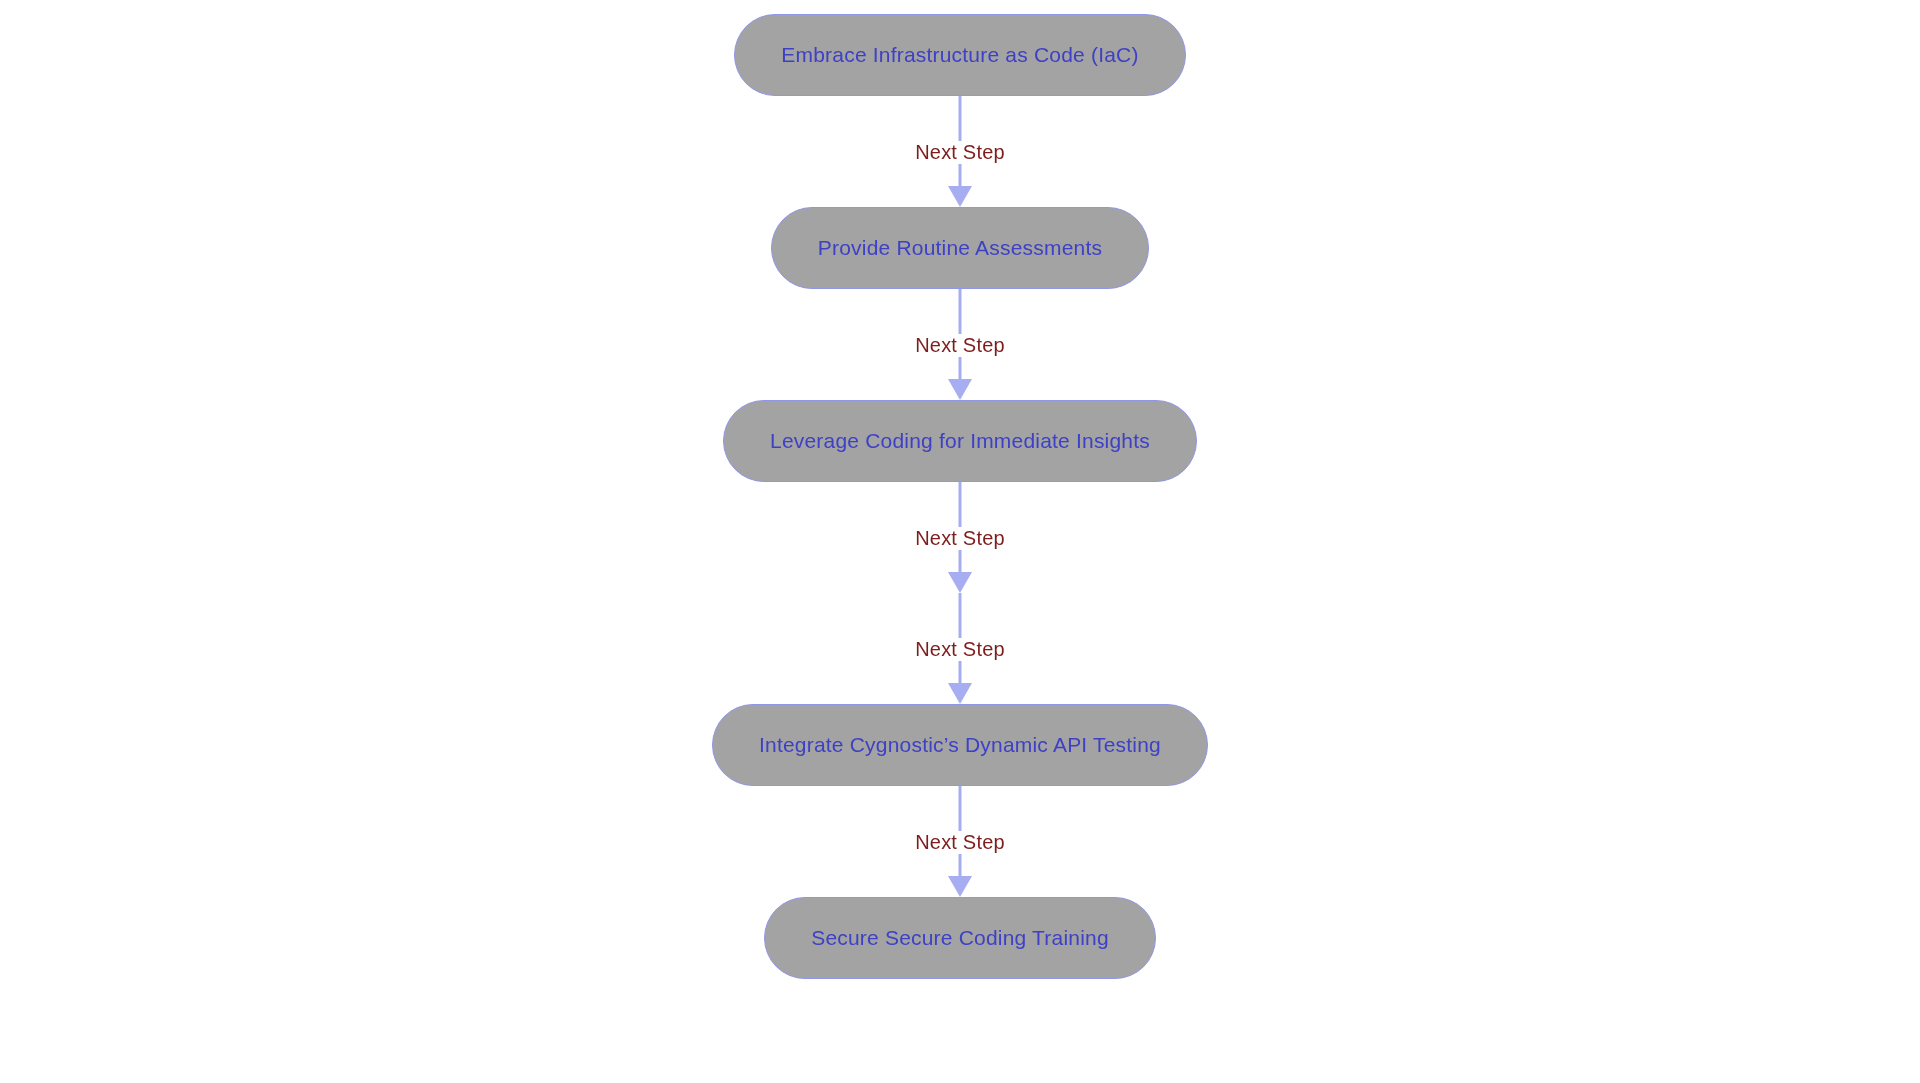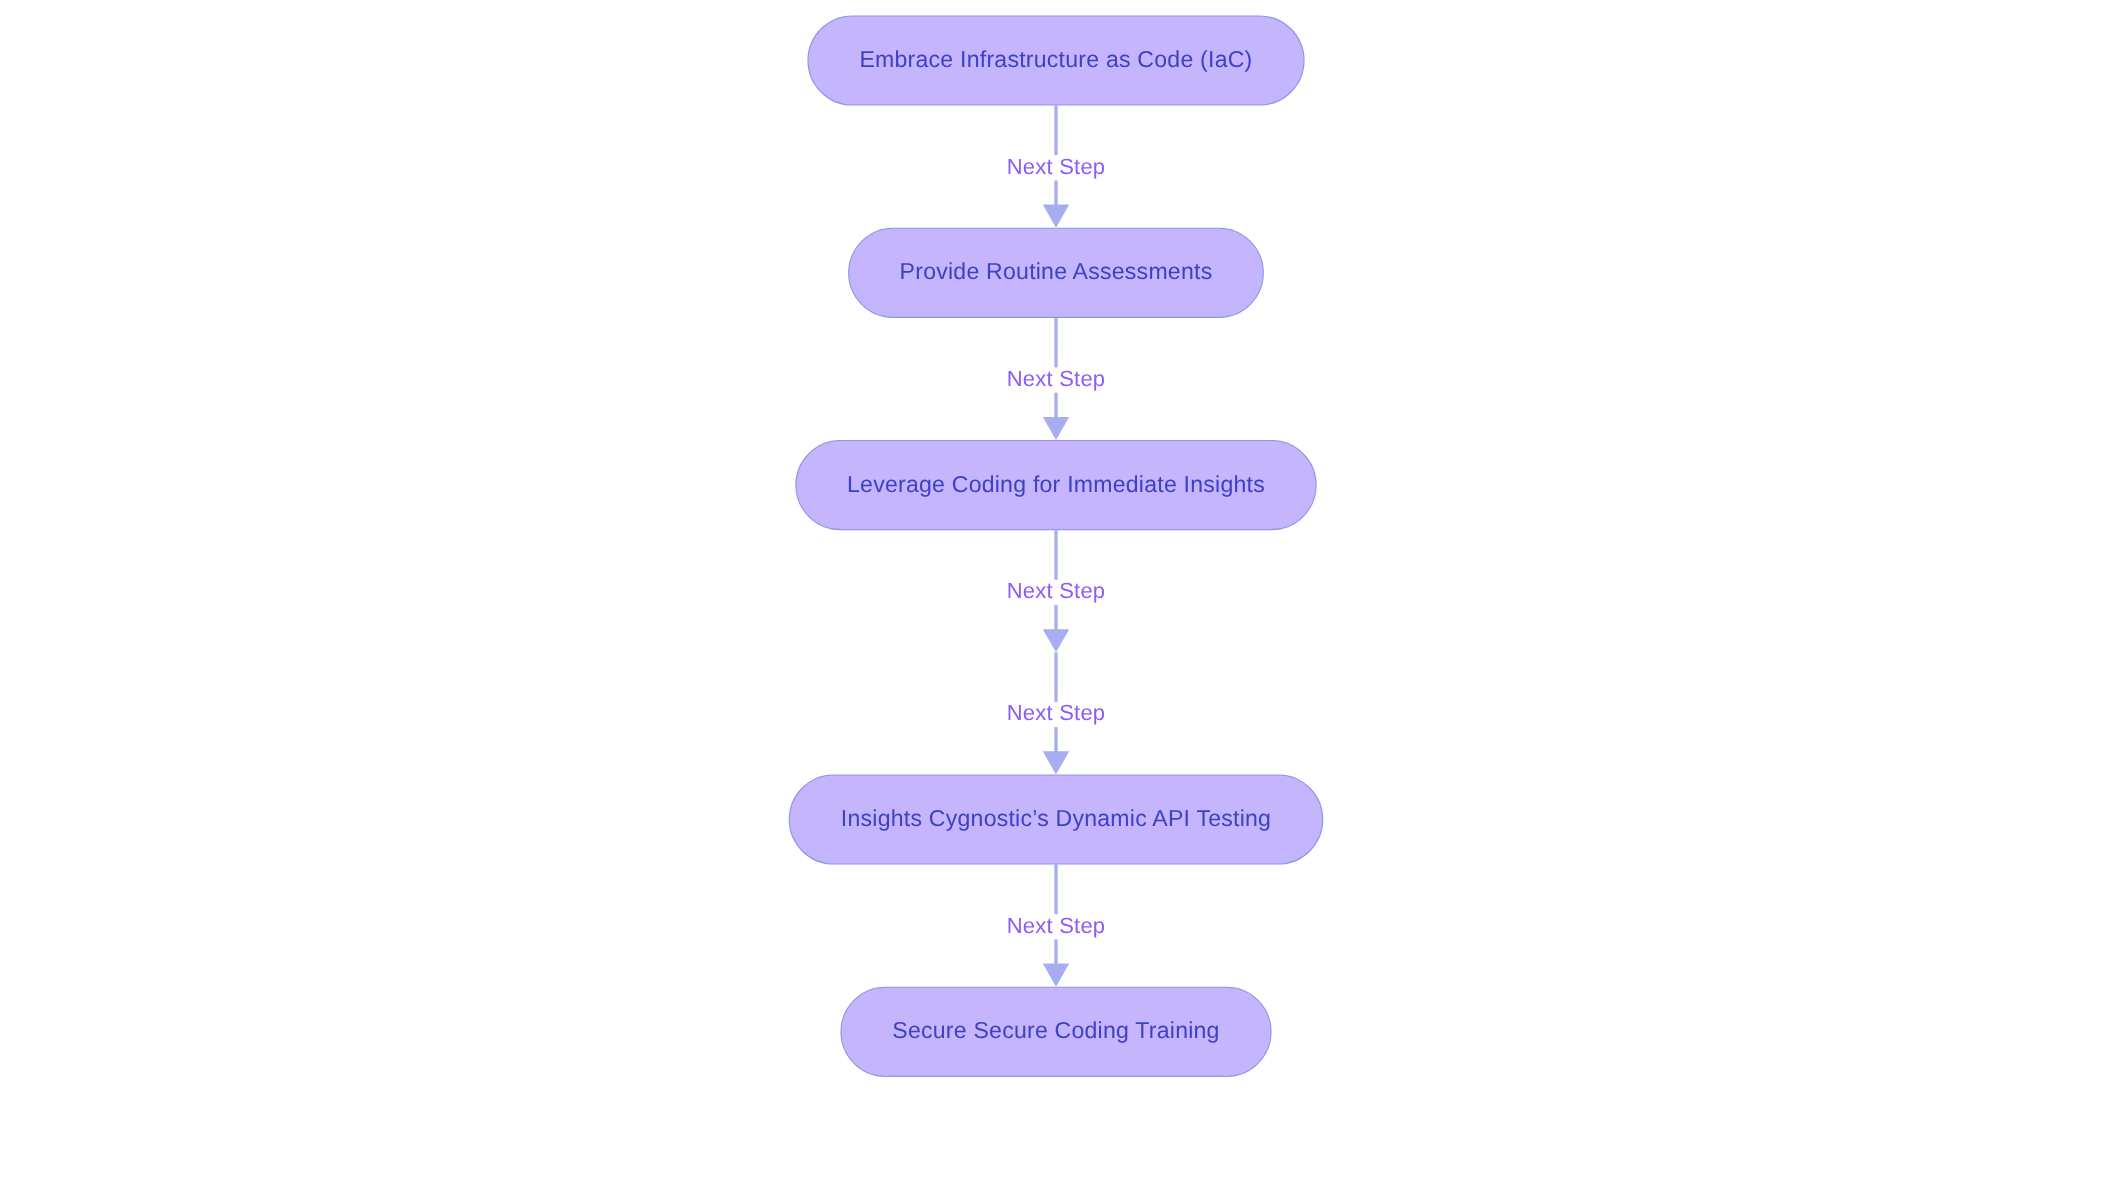--- a/index.html
+++ b/index.html
@@ -15,21 +15,21 @@
     height: 1083px;
     padding-top: 14px;
     display: flex;
     flex-direction: column;
     align-items: center;
   }
   .flow-node {
     height: 82px;
     min-height: 82px;
     border-radius: 41px;
-    background: #c4b5fd;
+    background: #a3a3a3;
     border: 1.6px solid #9096e8;
     display: flex;
     align-items: center;
     justify-content: center;
     padding: 0 46px;
     color: #3e40c6;
     font-size: 21px;
     font-weight: 500;
     letter-spacing: 0.2px;
     white-space: nowrap;
@@ -60,21 +60,21 @@
     border-right: 12px solid transparent;
     border-top: 21px solid #a6adf1;
   }
   .flow-connector .edge-label {
     position: absolute;
     left: 50%;
     top: 45px;
     transform: translateX(-50%);
     background: #ffffff;
     padding: 0 7px;
-    color: #8b5cf6;
+    color: #7f1d1d;
     font-size: 20px;
     font-weight: 500;
     letter-spacing: 0.2px;
     line-height: 23px;
     white-space: nowrap;
   }
 </style>
 </head>
 <body>
 
@@ -111,21 +111,21 @@
   </div>
 
 
   <div class="flow-connector">
     <div class="stem"></div>
     <div class="arrowhead"></div>
     <span class="edge-label">Next Step</span>
   </div>
 
   <div class="flow-node">
-    <span>Insights Cygnostic’s Dynamic API Testing</span>
+    <span>Integrate Cygnostic’s Dynamic API Testing</span>
   </div>
 
   <div class="flow-connector">
     <div class="stem"></div>
     <div class="arrowhead"></div>
     <span class="edge-label">Next Step</span>
   </div>
 
   <div class="flow-node">
     <span>Secure Secure Coding Training</span>

